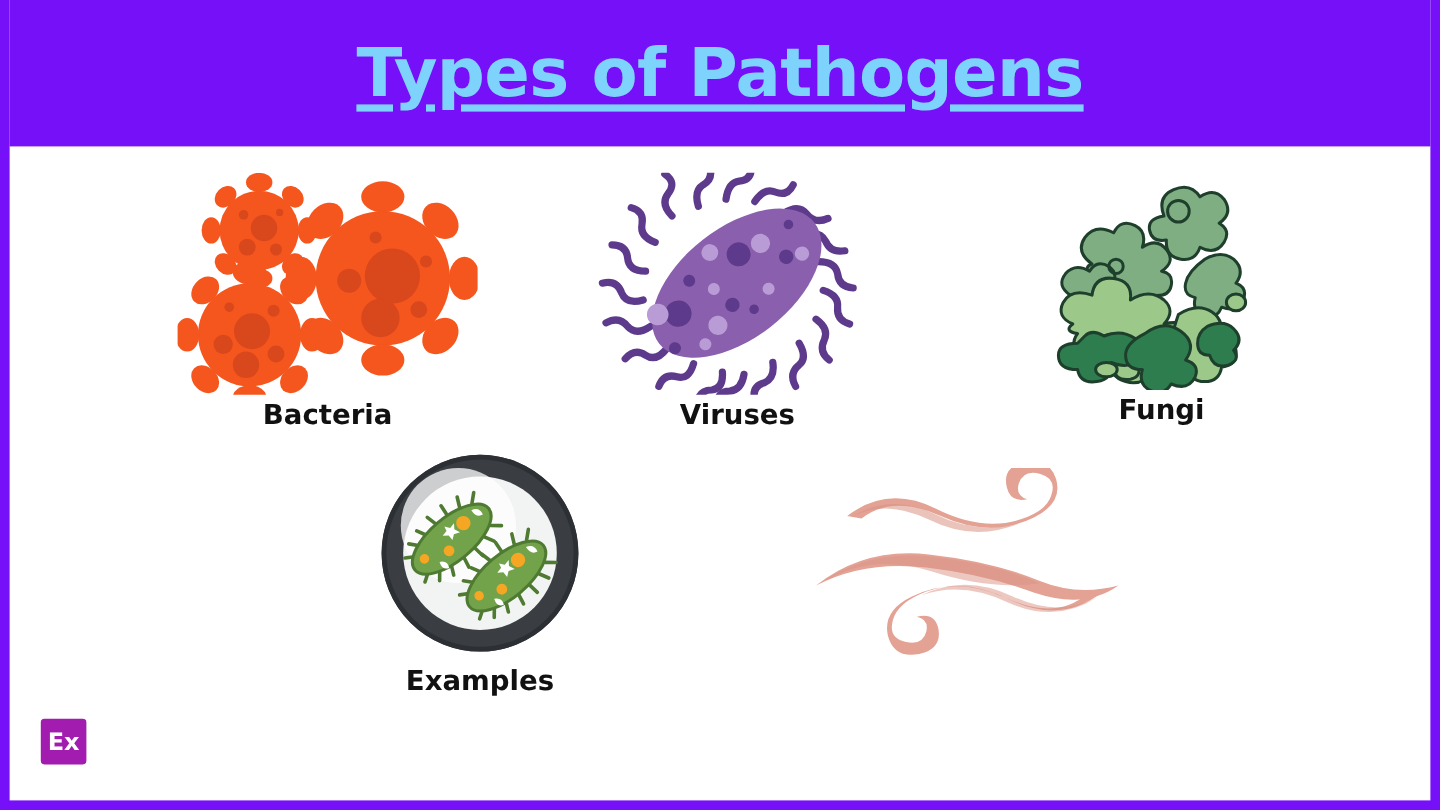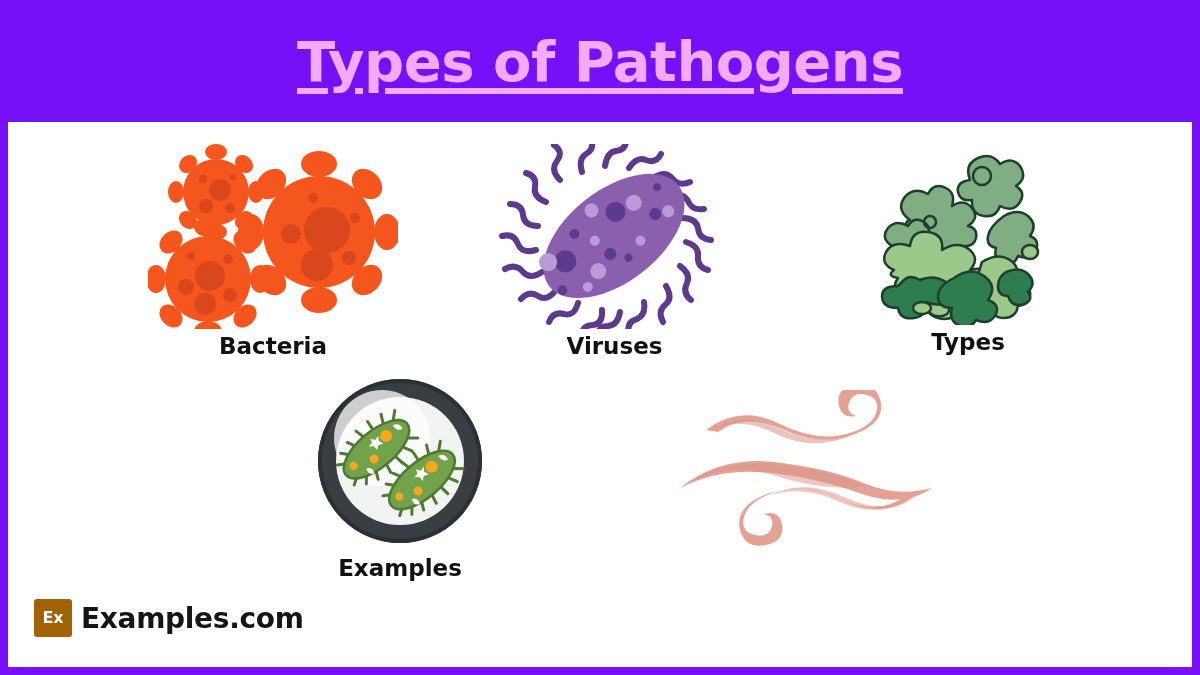--- a/index.html
+++ b/index.html
@@ -28,21 +28,21 @@
     left: -8px;
     top: 0;
     width: 1200px;
     height: 122px;
     background: #7610f8;
     display: flex;
     align-items: center;
     justify-content: center;
   }
   #banner-title {
-    color: #f0abfc;
+    color: #7dd3fc;
     font-family: "DejaVu Sans", sans-serif;
     font-weight: bold;
     font-size: 56px;
     letter-spacing: -0.5px;
     text-decoration: underline;
     text-decoration-thickness: 6px;
     text-underline-offset: 7px;
     white-space: nowrap;
   }
   
@@ -86,29 +86,29 @@
     position: absolute;
     left: 26px;
     bottom: 30px;
     display: flex;
     align-items: center;
     gap: 9px;
   }
   #logo-mark {
     width: 38px;
     height: 38px;
-    background: #a16207;
+    background: #a21caf;
     border-radius: 3px;
     display: flex;
     align-items: center;
     justify-content: center;
     color: #ffffff;
     font-family: "DejaVu Sans", sans-serif;
     font-weight: bold;
-    font-size: 16px;
+    font-size: 20px;
     line-height: 1;
   }
   #logo-text {
     font-family: "DejaVu Sans", sans-serif;
     font-weight: bold;
     font-size: 28px;
     color: #151515;
     letter-spacing: -0.3px;
   }
 </style>
@@ -273,21 +273,21 @@
           <g fill="#9cc98a">
             <ellipse cx="64" cy="158" rx="9" ry="6"></ellipse>
             <ellipse cx="172" cy="102" rx="8" ry="7"></ellipse>
           </g>
           <g fill="#7fae82">
             <circle cx="124" cy="26" r="9" fill="none"></circle>
             <circle cx="72" cy="72" r="6" fill="none"></circle>
           </g>
         </g>
       </svg>
-      <div class="cell-label">Types</div>
+      <div class="cell-label">Fungi</div>
     </div>
 
     <div class="cell" id="cell-protozoa">
       <svg class="art" width="200" height="175" viewBox="0 0 200 175">
         <circle cx="100" cy="85" r="82" fill="#3a3e42"></circle>
         <circle cx="100" cy="85" r="80" fill="none" stroke="#2c3034" stroke-width="4"></circle>
         <circle cx="100" cy="85" r="64" fill="#f2f4f3"></circle>
         <circle cx="82" cy="62" r="48" fill="#ffffff" opacity="0.75"></circle>
 
         <g transform="rotate(-40 78 72)">
@@ -396,16 +396,15 @@
                    q40,18 66,-4 z"></path>
           <path d="M252,108 q-34,22 -74,4 q-38,-18 -72,-6 q36,-18 76,1 q38,18 70,1 z" fill="#d99283" opacity="0.5"></path>
         </g>
       </svg>
     </div>
 
   </div>
 
   <div id="footer-logo">
     <div id="logo-mark">Ex</div>
-    <div id="logo-text">Examples.com</div>
   </div>
 
 </div>
 
 </body></html>

